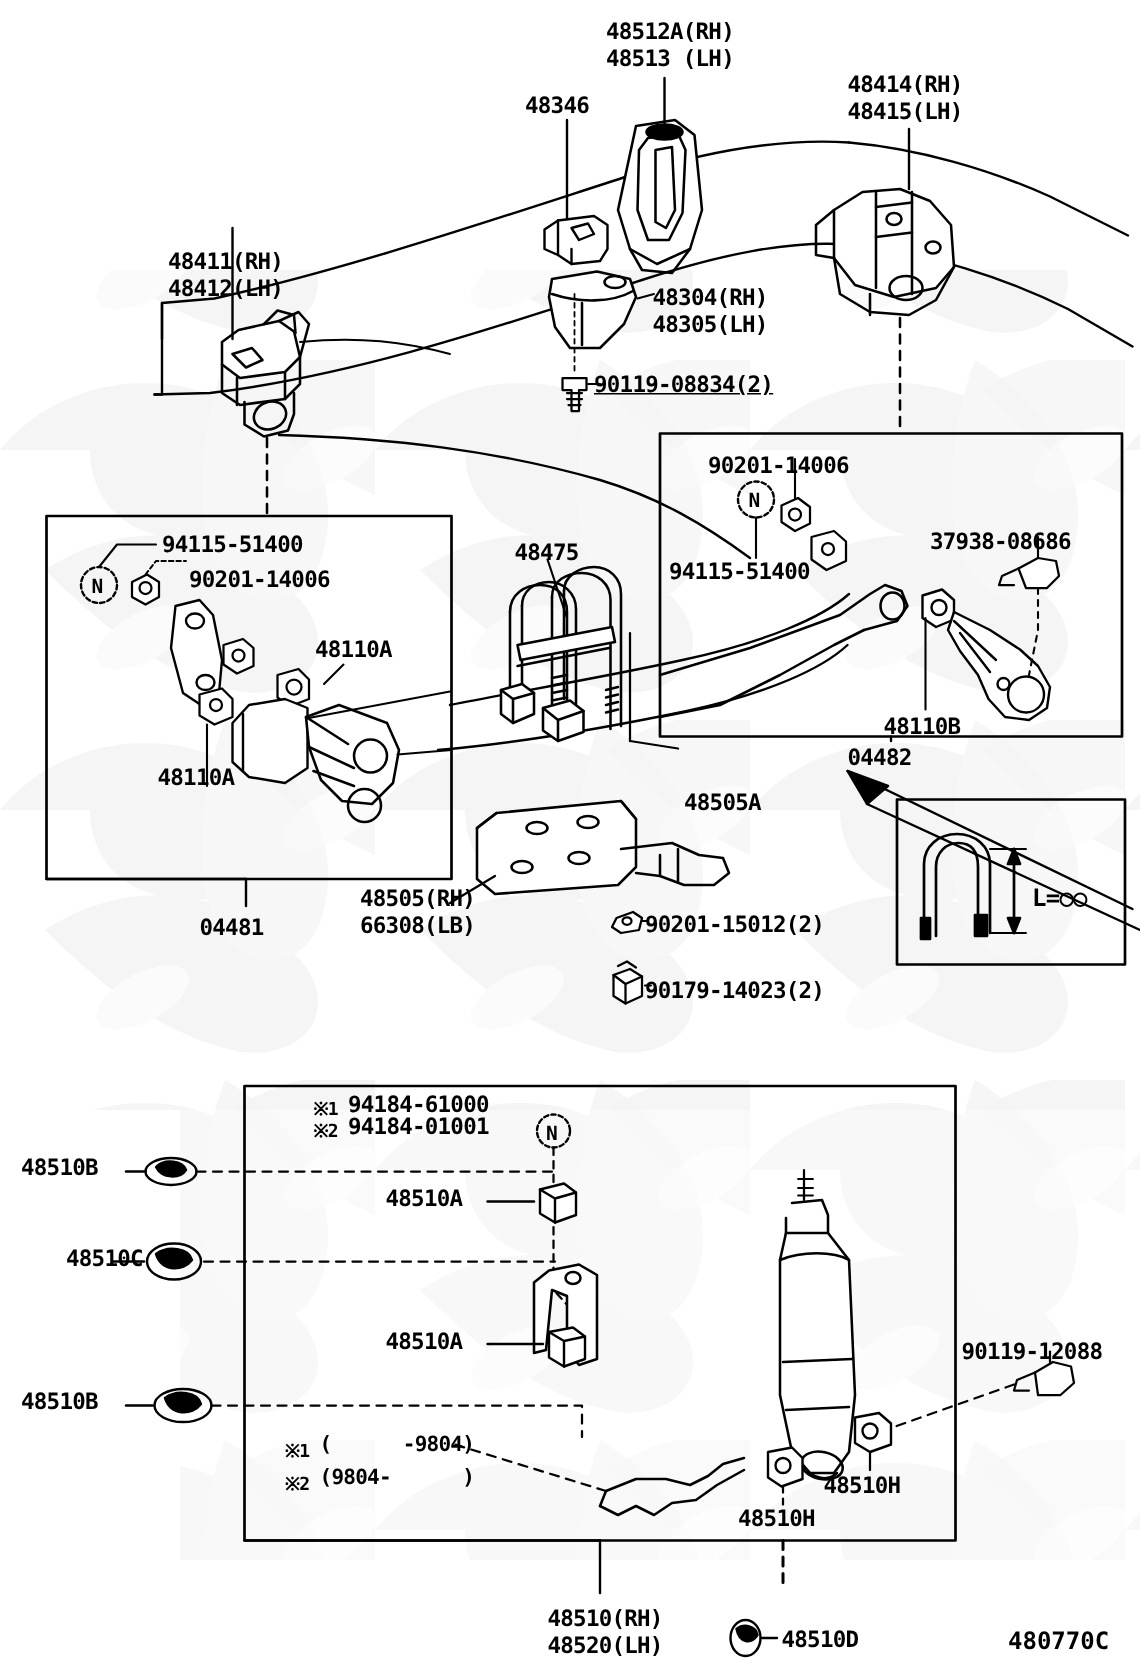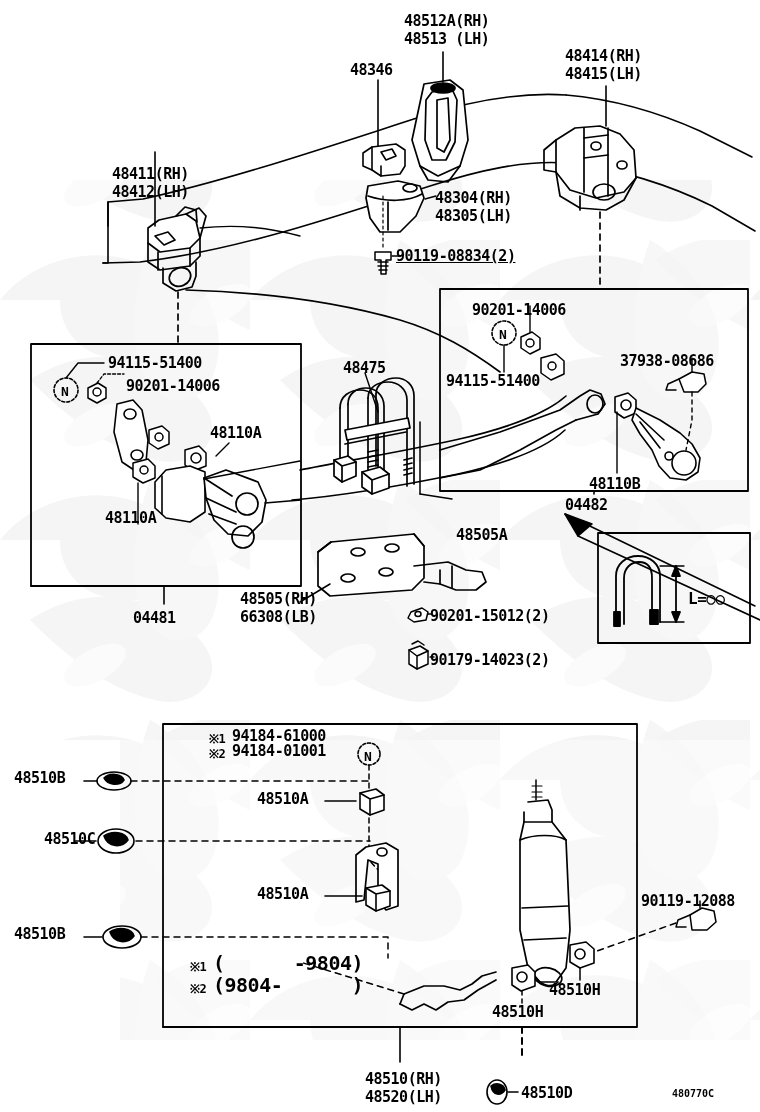--- a/index.html
+++ b/index.html
@@ -18,25 +18,25 @@
     font-size:15px;
     line-height:17px;
     letter-spacing:-0.5px;
     white-space:pre;
     color:#000;
     -webkit-font-smoothing:none;
   }
   .lbl.two{line-height:18px;}
   .dwg{
     position:absolute;
-    font-size:10px;
+    font-size:16px;
     font-weight:bold;
     letter-spacing:0px;
   }
-  .note{font-size:20px;}
+  .note{font-size:14px;}
   .sm{font-size:13px;}
 </style>
 </head>
 <body>
 
 <div id="stage">
 
   <svg id="artwork" viewBox="0 0 760 1112" xmlns="http://www.w3.org/2000/svg">
     <defs>
 

